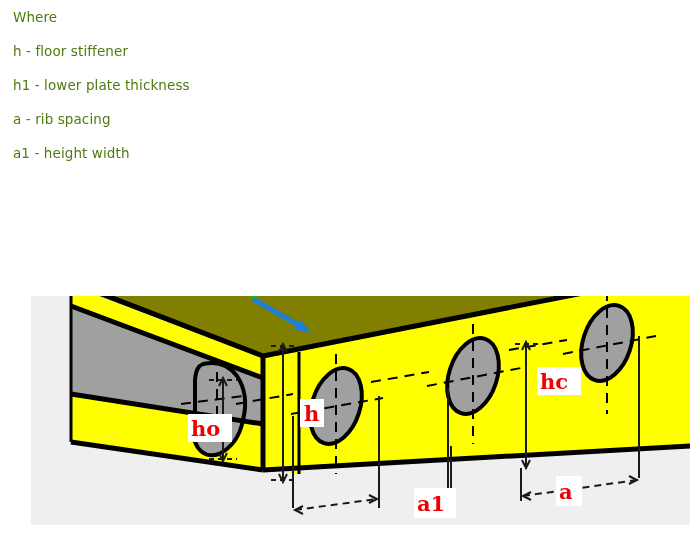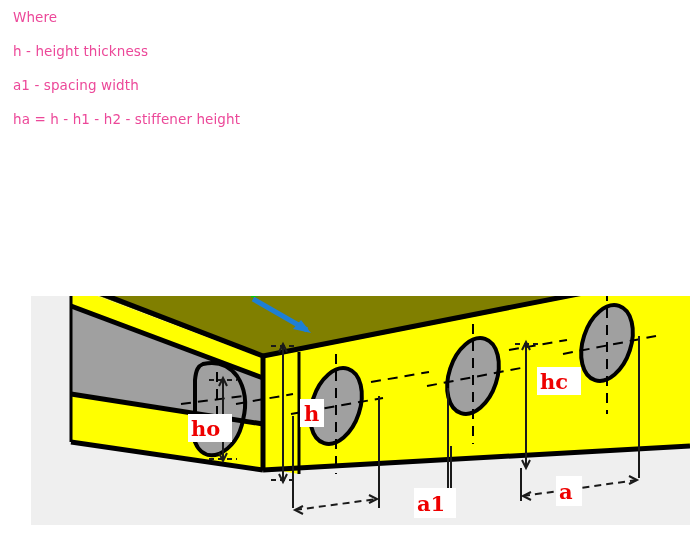--- a/index.html
+++ b/index.html
@@ -16,21 +16,21 @@
   }
 
   
   #legend {
     position: absolute;
     left: 13px;
     top: 0px;
     width: 600px;
   }
   #legend .legend-line {
-    color: #ec4899;
+    color: #4d7c0f;
     font-size: 13.5px;
     line-height: 34px;
     height: 34px;
     white-space: pre;
     letter-spacing: 0.1px;
   }
 
   
   #figure-panel {
     position: absolute;
@@ -54,23 +54,24 @@
     fill: #ee0000;
     font-size: 21px;
   }
   .dim-label-bg { fill: #ffffff; }
 </style>
 </head>
 <body>
 
 <div id="legend">
   <div class="legend-line">Where</div>
-  <div class="legend-line">h - height thickness</div>
-  <div class="legend-line">a1 - spacing width</div>
-  <div class="legend-line">ha = h - h1 - h2 - stiffener height</div>
+  <div class="legend-line">h - floor stiffener</div>
+  <div class="legend-line">h1 - lower plate thickness</div>
+  <div class="legend-line">a - rib spacing</div>
+  <div class="legend-line">a1 - height width</div>
 </div>
 
 <div id="figure-panel">
   <svg id="figure-svg" width="659" height="229" viewBox="0 0 659 229">
 
     <g>
 
       <polygon points="10,-40 260,-40 700,-40 700,-40 330,-40 232,62 40,-12" fill="#807f00"></polygon>
       <polygon points="-10,-60 420,-60 700,-60 700,-5 232,62 20,-18" fill="#807f00"></polygon>
 

